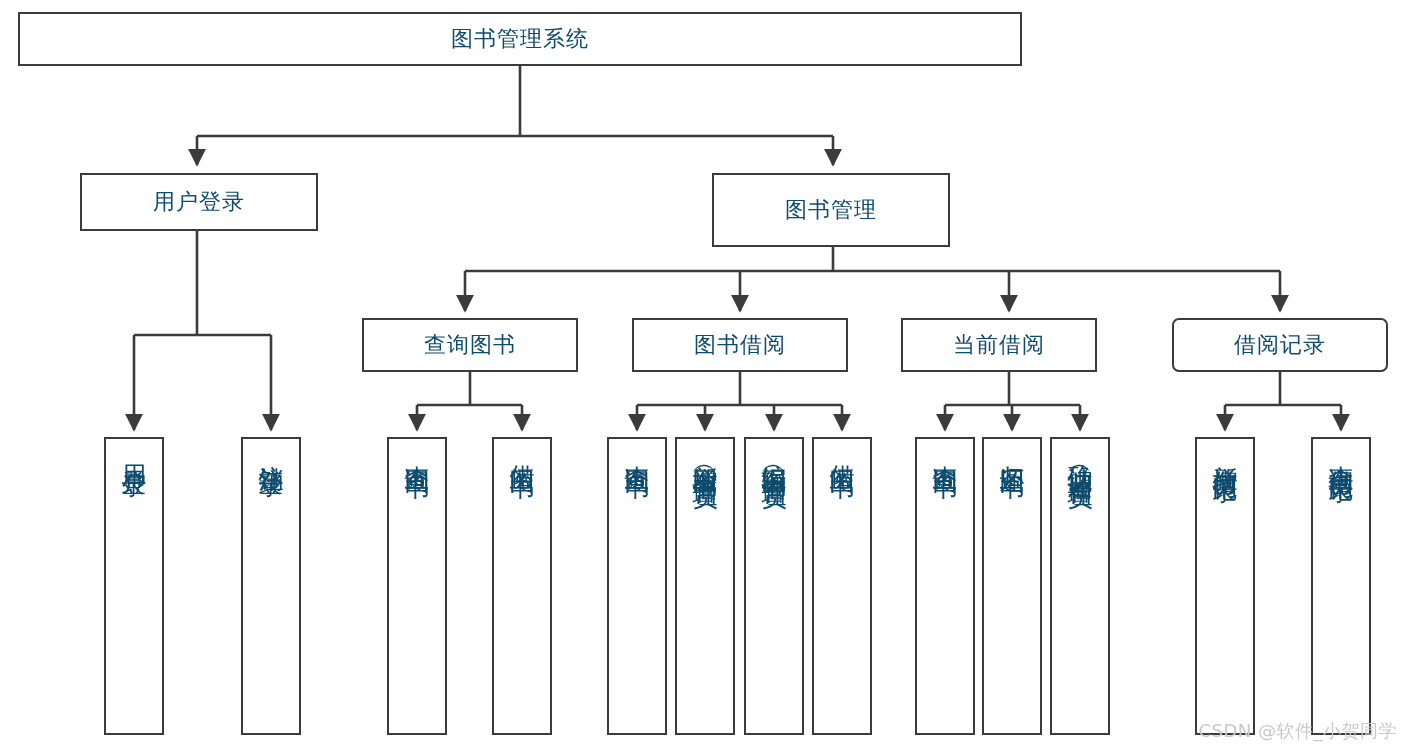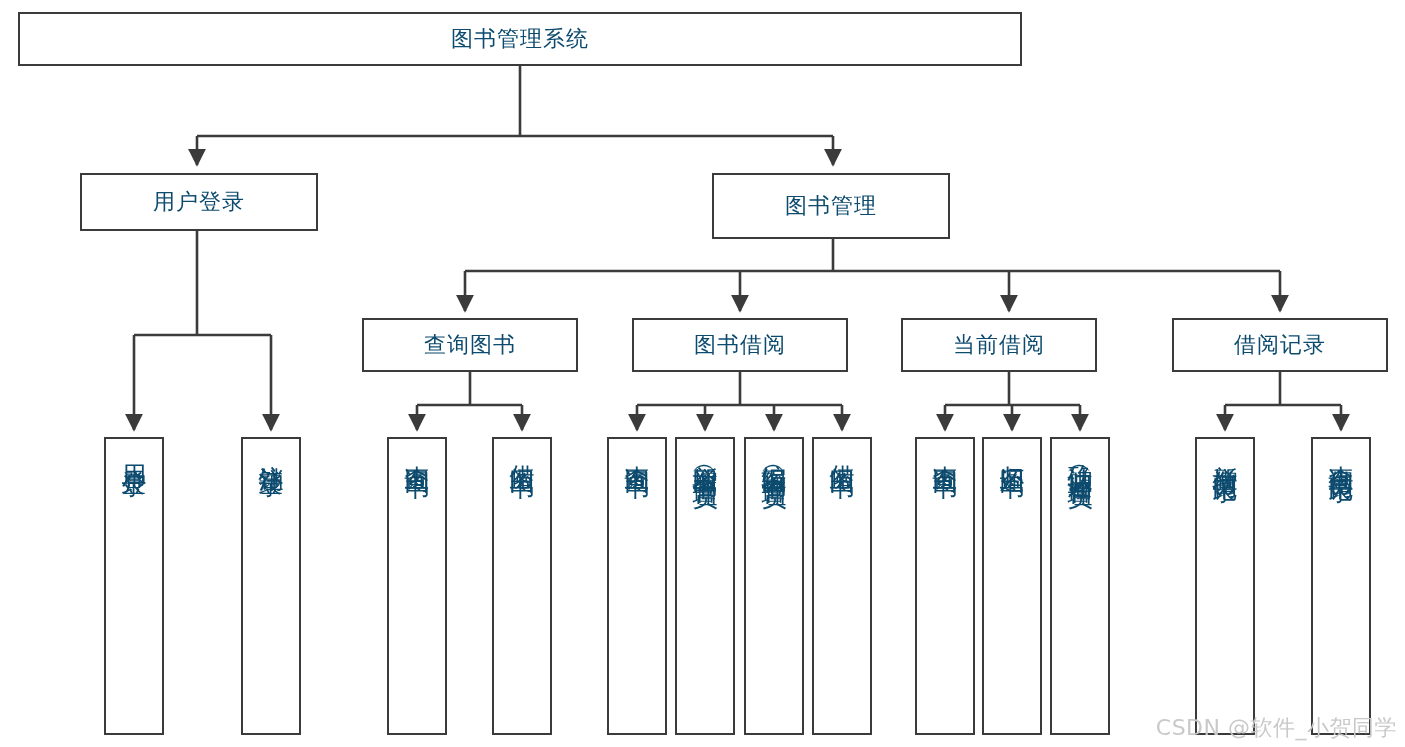--- a/index.html
+++ b/index.html
@@ -57,21 +57,21 @@
     text-orientation: upright;
     font-size: 25px;
     letter-spacing: 3px;
     line-height: 1;
     white-space: nowrap;
   }
   #watermark {
     position: absolute;
     right: 8px;
     bottom: 4px;
-    font-size: 22px;
+    font-size: 18px;
     color: #c9c9c9;
     white-space: nowrap;
     letter-spacing: 0.5px;
     user-select: none;
   }
 </style>
 </head>
 <body>
 
 <div id="canvas">
@@ -127,37 +127,37 @@
   </svg>
 
   <div class="node horiz" style="left:18px; top:12px; width:1004px; height:54px;">
     <span class="label">图书管理系统</span>
   </div>
 
   <div class="node horiz" style="left:80px; top:173px; width:238px; height:58px;">
     <span class="label">用户登录</span>
   </div>
 
-  <div class="node horiz" style="left:712px; top:173px; width:238px; height:66px;">
+  <div class="node horiz" style="left:712px; top:173px; width:238px; height:74px;">
     <span class="label">图书管理</span>
   </div>
 
   <div class="node horiz" style="left:362px; top:318px; width:216px; height:54px;">
     <span class="label">查询图书</span>
   </div>
 
   <div class="node horiz" style="left:632px; top:318px; width:216px; height:54px;">
     <span class="label">图书借阅</span>
   </div>
 
   <div class="node horiz" style="left:901px; top:318px; width:196px; height:54px;">
     <span class="label">当前借阅</span>
   </div>
 
-  <div class="node horiz" style="left:1172px; top:318px; width:216px; height:54px;">
+  <div class="node horiz" style="left:1172px; top:318px; width:216px; height:54px;border-radius:7px;">
     <span class="label">借阅记录</span>
   </div>
 
   <div class="node vert" style="left:104px; top:437px; width:60px; height:298px;">
     <span class="label">用户登录</span>
   </div>
 
   <div class="node vert" style="left:241px; top:437px; width:60px; height:298px;">
     <span class="label">注销登录</span>
   </div>

